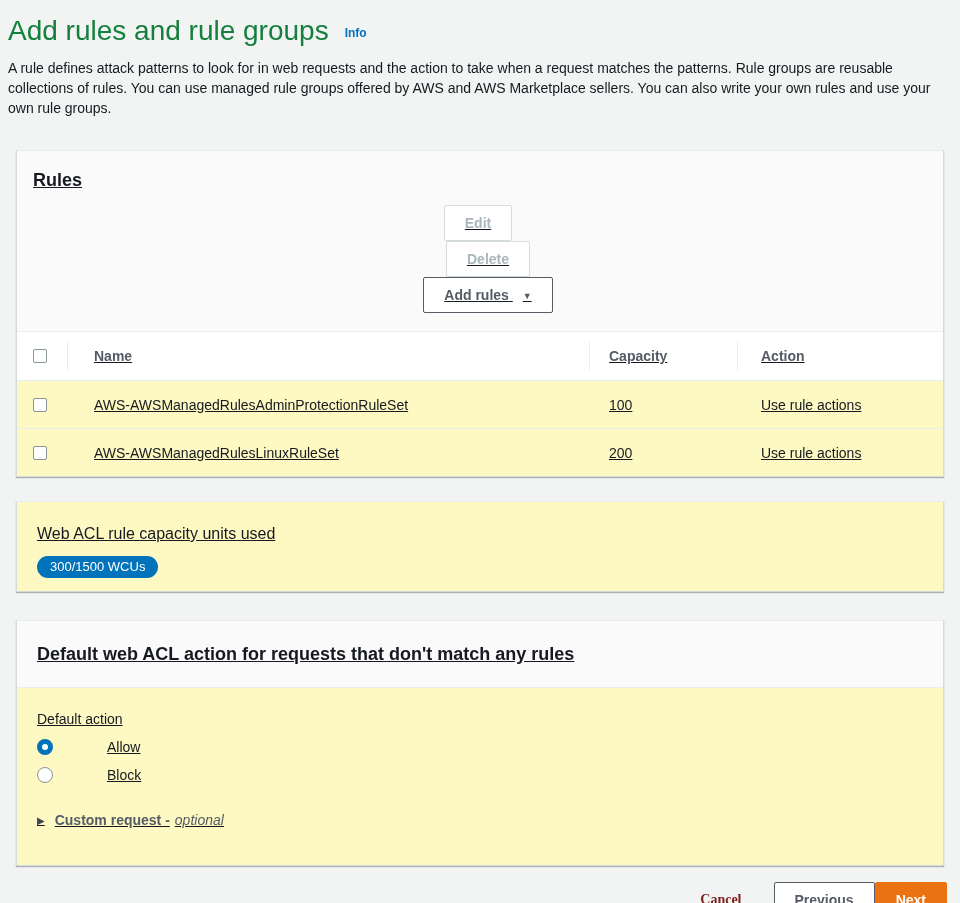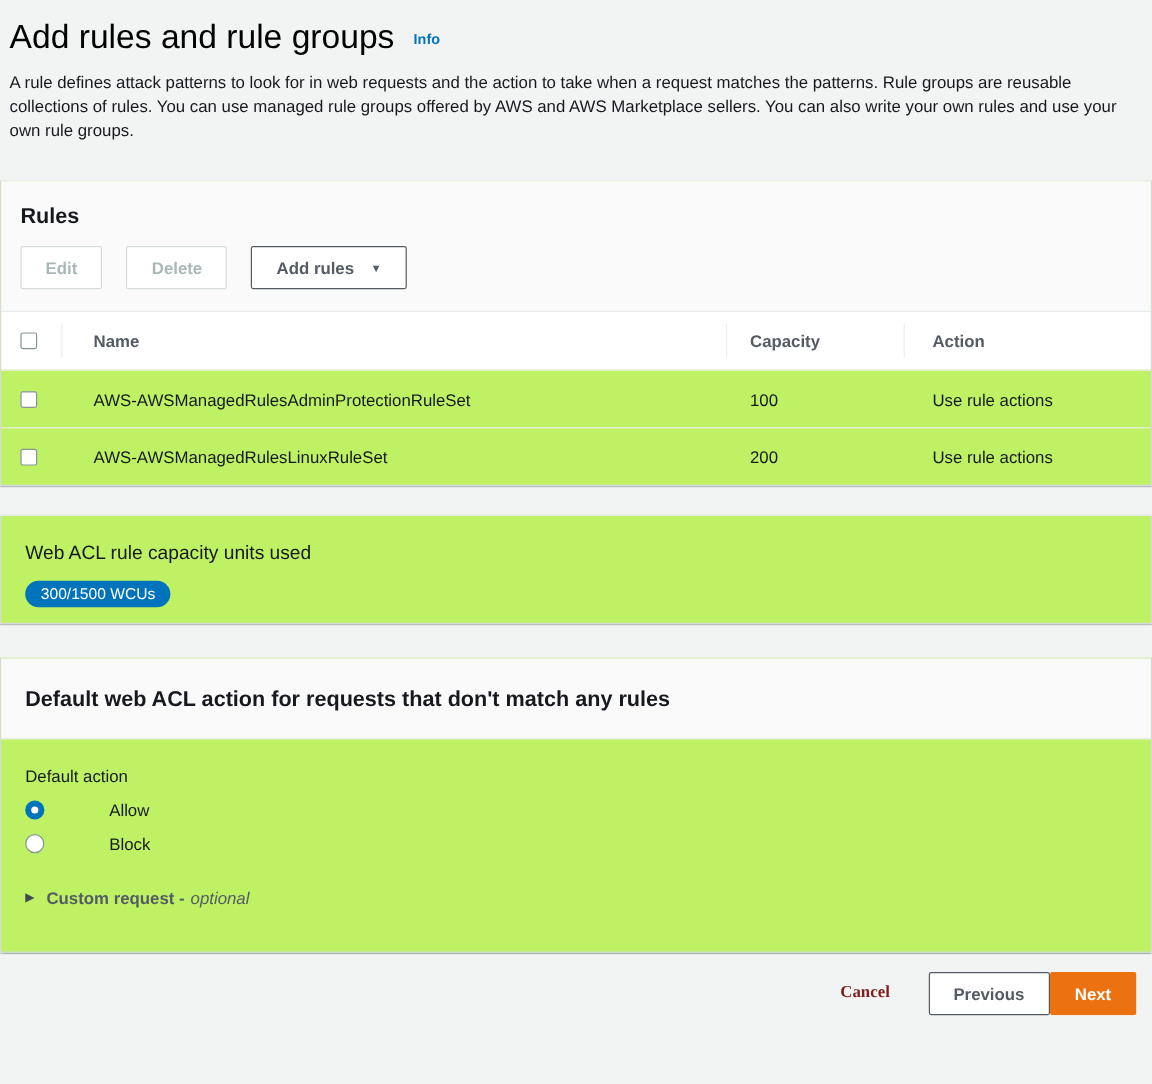--- a/index.html
+++ b/index.html
@@ -8,44 +8,45 @@
     background: #f2f3f3;
     font-family: "Liberation Sans", sans-serif;
     color: #16191f;
     overflow: hidden;
   }
   .page { width: 960px; height: 903px; }
 
   
   .page-header { padding: 14px 8px 0 8px; }
   .title-row { display: flex; align-items: baseline; }
-  h1 { font-size: 28px; font-weight: 400; color: #000000; line-height: 34px; }
+  h1 { font-size: 28px; font-weight: 400; color: #15803d; line-height: 34px; }
   .info-link {
     font-size: 12px; font-weight: 700; margin-left: 16px;
     position: relative; top: -3px; text-decoration: none; cursor: pointer;
   }
   .page-desc {
     margin-top: 10px; font-size: 14px; line-height: 20px;
     color: #16191f; max-width: 944px;
   }
 
   
   .panel {
-    margin: 0 0; background: #bef264;
+    margin: 0 16px; background: #fef9c3;
     border: 1px solid #d5dbdb; border-top-color: #eaeded;
     box-shadow: 0 1px 1px 0 rgba(0,28,36,0.3);
+    text-decoration: underline;
   }
   .panel-header { background: #fafafa; }
 
   
   .rules-panel { margin-top: 32px; }
   .rules-panel .panel-header { padding: 18px 20px 18px 16px; border-bottom: 1px solid #eaeded; }
   .rules-panel h2 { font-size: 18px; font-weight: 700; line-height: 22px; color: #16191f; }
   .panel-sub { margin-top: 6px; font-size: 13px; line-height: 16px; color: #545b64; }
-  .actions { margin-top: 14px; display: flex; align-items: center; }
+  .actions { margin-top: 14px; display: flex; align-items: center; flex-direction: column; }
   .btn {
     height: 36px; padding: 0 20px; font-size: 14px; font-weight: 700;
     border-radius: 2px; background: #fff; cursor: pointer;
     font-family: "Liberation Sans", sans-serif; line-height: 34px;
   }
   .btn-disabled { border: 1px solid #d5dbdb; color: #aab7b8; cursor: default; }
   .btn-normal { border: 1px solid #545b64; color: #545b64; }
   .actions .btn + .btn { margin-left: 20px; }
   .caret { font-size: 9px; margin-left: 10px; position: relative; top: -1px; }
 

